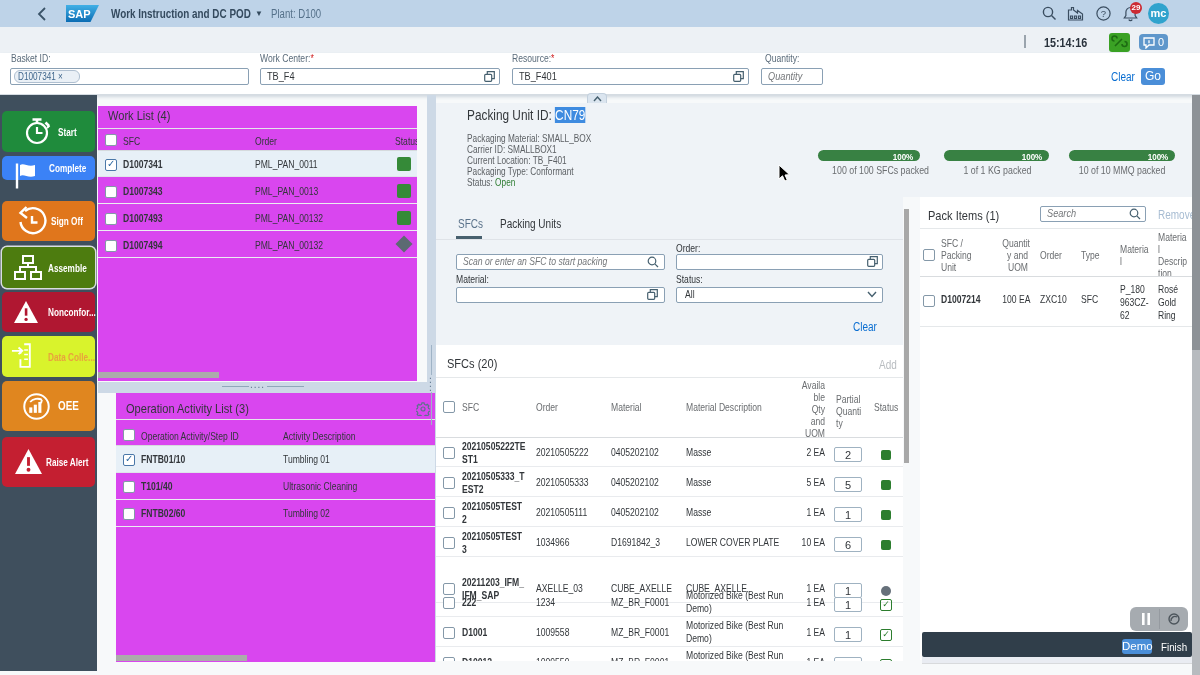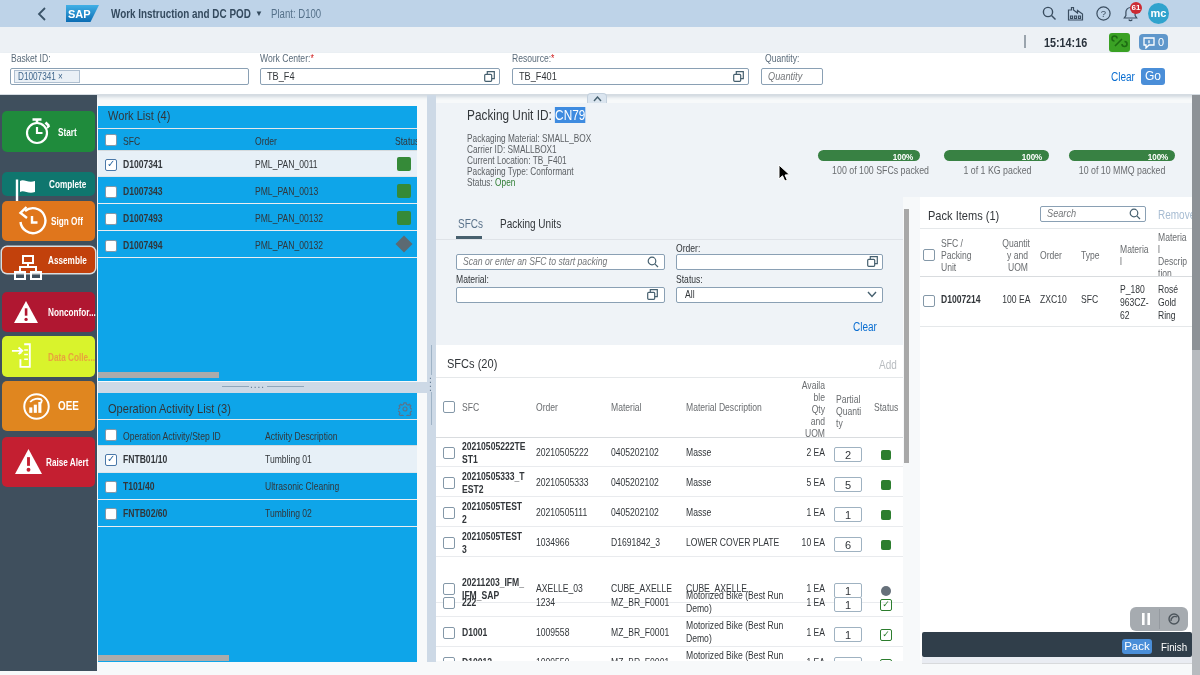--- a/index.html
+++ b/index.html
@@ -22,33 +22,33 @@
 #time { left:1044px; top:35px; font-size:13px; font-weight:bold; color:#29323c; transform:scaleX(0.83); transform-origin:0 50%; }
 #greenbtn { left:1109px; top:33px; width:21px; height:19px; background:#3aa124; border-radius:3px; }
 #bluebtn { left:1139px; top:34px; width:29px; height:16px; background:#5f97cb; border-radius:4px; color:#fff; }
 
 
 #filterbar { left:0; top:53px; width:1200px; height:42px; background:#fff; border-bottom:1px solid #d5dce2; box-shadow:0 2px 3px rgba(120,140,160,0.3); }
 .flabel { top:52px; font-size:11px; color:#5a6b7a; transform:scaleX(0.78); transform-origin:0 50%; white-space:nowrap; }
 .req { color:#cf1a1a; }
 .finput { top:68px; height:17px; background:#fff; border:1px solid #8aa0b4; border-radius:2px; font-size:11.5px; color:#32363a; }
 .finput span { display:inline-block; transform:scaleX(0.8); transform-origin:0 50%; }
-#token { left:14px; top:70px; height:13px; background:#eaf0f6; border:1px solid #afbfd0; border-radius:0; font-size:10.5px; color:#3f668c; line-height:11px; padding:0 3px; }
+#token { left:14px; top:70px; height:13px; background:#eaf0f6; border:1px solid #afbfd0; border-radius:6px; font-size:10.5px; color:#3f668c; line-height:11px; padding:0 3px; }
 #clear1 { left:1111px; top:70px; font-size:12.5px; color:#0a6ed1; transform:scaleX(0.8); transform-origin:0 50%; }
 #gobtn { left:1141px; top:68px; width:24px; height:17px; background:#4a8ed8; border-radius:3px; color:#fff; font-size:12px; text-align:center; line-height:16px; }
 
 
 #sidebar { left:0; top:95px; width:97px; height:576px; background:#3f4f5d; }
 .sbtn { left:2px; width:93px; border-radius:5px; color:#fff; font-size:10px; font-weight:bold; }
 .sbtn .lbl { position:absolute; left:46px; top:50%; transform:translateY(-50%) scaleX(0.82); transform-origin:0 50%; white-space:nowrap; }
 
 
-.panel { background:#0ea5e9; }
+.panel { background:#d946ef; }
 #wlpanel { left:98px; top:106px; width:319px; height:275px; overflow:hidden; }
-#oalpanel { left:98px; top:393px; width:319px; height:269px; overflow:hidden; }
+#oalpanel { left:116px; top:393px; width:319px; height:269px; overflow:hidden; }
 .ptitle { font-size:13px; color:#32363a; transform:scaleX(0.85); transform-origin:0 50%; white-space:nowrap; }
 .thead  { font-size:11px; color:#32363a; transform:scaleX(0.78); transform-origin:0 50%; white-space:nowrap; }
 .checkbox { position:absolute; width:12px; height:12px; border:1.5px solid #8498a8; border-radius:2px; background:#fff; }
 .checkbox.checked { border-color:#4a78a8; }
 .checkbox.checked:after { content:"✓"; position:absolute; left:1px; top:-2px; font-size:10px; color:#2d6aa2; }
 .row-sel { background:#e7f0f7; }
 .sfcB { font-weight:bold; font-size:11px; color:#32363a; transform:scaleX(0.78); transform-origin:0 50%; white-space:nowrap; }
 .txt { font-size:11px; color:#32363a; transform:scaleX(0.78); transform-origin:0 50%; white-space:nowrap; }
 .gsq { width:14px; height:14px; background:#358a38; border-radius:2px; }
 .diam { width:12px; height:12px; background:#5c6a72; transform:rotate(45deg); }
@@ -139,21 +139,21 @@
     <path d="M1.5 14 V4 h3 V1.5 h2 V4 l4 3 V4.5 l5 3.5 V14 z M3.5 10 h2 v2.5 h-2 z M7.5 10 h2 v2.5 h-2 z M11.5 10 h2 v2.5 h-2 z" stroke="#3a4d60" stroke-width="1.2" fill="none"></path>
   </svg>
 <svg class="abs" style="left:1096px;top:6px" width="15" height="15" viewBox="0 0 15 15">
     <circle cx="7.5" cy="7.5" r="6.6" stroke="#3a4d60" stroke-width="1.2" fill="none"></circle>
     <text x="7.5" y="11" text-anchor="middle" font-size="9.5" fill="#3a4d60" font-family="Liberation Sans,sans-serif">?</text>
   </svg>
 <svg class="abs" style="left:1123px;top:6px" width="15" height="16" viewBox="0 0 15 16">
     <path d="M7.5 1.5 a4.6 4.6 0 0 1 4.6 4.6 v3.5 l1.6 2.4 H1.3 l1.6 -2.4 V6.1 A4.6 4.6 0 0 1 7.5 1.5 z" stroke="#3a4d60" stroke-width="1.2" fill="none"></path>
     <path d="M5.8 13.5 a1.8 1.8 0 0 0 3.4 0" stroke="#3a4d60" stroke-width="1.2" fill="none"></path>
   </svg>
-<div id="badge" class="abs">61</div>
+<div id="badge" class="abs">29</div>
 <div id="avatar" class="abs">mc</div>
 
 <div id="statusbar" class="abs"></div>
 <div id="sep1" class="abs"></div>
 <div id="time" class="abs">15:14:16</div>
 <div id="greenbtn" class="abs"><svg width="21" height="19" viewBox="0 0 21 19">
       <path d="M6 13 L13 6 M8 5.5 a2.5 2.5 0 1 0 -2.5 2.5 M13 11 a2.5 2.5 0 1 0 2.5 -2.5" stroke="#1d6b12" stroke-width="1.6" fill="none"></path>
     </svg></div>
 <div id="bluebtn" class="abs">
     <svg style="position:absolute;left:4px;top:3px" width="12" height="12" viewBox="0 0 12 12">
@@ -188,36 +188,36 @@
 <div class="abs sbtn" style="top:111px;height:41px;background:#1f8b3c">
     <svg style="position:absolute;left:21px;top:5px" width="31" height="31" viewBox="0 0 31 31">
       <circle cx="14" cy="17" r="10" stroke="#fff" stroke-width="2.2" fill="none"></circle>
       <path d="M14 11 v6 h5.5" stroke="#fff" stroke-width="2.2" fill="none"></path>
       <path d="M9.5 3.5 h9 M14 3.5 v3.5" stroke="#fff" stroke-width="2.6" fill="none"></path>
       <path d="M22.5 6.5 l3.5 3.5" stroke="#fff" stroke-width="2.6"></path>
       <path d="M24 12 l2.5-2.5" stroke="#fff" stroke-width="2"></path>
     </svg>
     <span class="lbl" style="left:56px">Start</span>
   </div>
-<div class="abs sbtn" style="top:172px;height:24px;background:#0f766e">
+<div class="abs sbtn" style="top:156px;height:24px;background:#3b82f6">
     <svg style="position:absolute;left:12px;top:6px" width="26" height="28" viewBox="0 0 26 28">
       <path d="M3 1.5 v25" stroke="#fff" stroke-width="2.4"></path>
       <path d="M6 3 C10 0.5 14 5.5 21 3 L21 14 C14 16.5 10 11.5 6 14 Z" fill="#fff"></path>
     </svg>
     <span class="lbl" style="left:47px">Complete</span>
   </div>
 <div class="abs sbtn" style="top:201px;height:40px;background:#e0761c">
     <svg style="position:absolute;left:13px;top:4px" width="33" height="33" viewBox="0 0 33 33">
       <path d="M10 6 A 12.5 12.5 0 1 1 5.5 17" stroke="#fff" stroke-width="2.4" fill="none"></path>
       <path d="M11.5 2 L5.5 8 L12 13" stroke="#fff" stroke-width="2.4" fill="none"></path>
       <path d="M17 11 v6.5 h5.5" stroke="#fff" stroke-width="2.4" fill="none"></path>
     </svg>
     <span class="lbl" style="left:49px">Sign Off</span>
   </div>
-<div class="abs sbtn" style="top:247px;height:26px;background:#c2410c;box-shadow:0 0 0 1.5px #d9dde0">
+<div class="abs sbtn" style="top:247px;height:41px;background:#4d7c0f;box-shadow:0 0 0 1.5px #d9dde0">
     <svg style="position:absolute;left:12px;top:8px" width="28" height="26" viewBox="0 0 28 26">
       <rect x="9" y="1" width="10" height="7" stroke="#fff" stroke-width="2" fill="none"></rect>
       <rect x="1" y="17" width="10" height="7" stroke="#fff" stroke-width="2" fill="none"></rect>
       <rect x="17" y="17" width="10" height="7" stroke="#fff" stroke-width="2" fill="none"></rect>
       <path d="M14 8 v4 M6 17 v-5 h16 v5" stroke="#fff" stroke-width="2" fill="none"></path>
     </svg>
     <span class="lbl">Assemble</span>
   </div>
 <div class="abs sbtn" style="top:292px;height:40px;background:#b01731">
     <svg style="position:absolute;left:11px;top:8px" width="26" height="24" viewBox="0 0 28 26">
@@ -510,17 +510,17 @@
       <rect x="5.4" y="0" width="2.6" height="12" fill="#fff"></rect>
     </svg>
     <div style="position:absolute;left:29px;top:2px;width:1px;height:20px;background:#959aa0"></div>
     <svg style="position:absolute;left:37px;top:5px" width="14" height="14" viewBox="0 0 14 14">
       <circle cx="7" cy="7" r="5" stroke="#4d555c" stroke-width="1.4" fill="none"></circle>
       <path d="M4 9 a4 4 0 0 1 6-4" stroke="#4d555c" stroke-width="1.4" fill="none"></path>
     </svg>
   </div>
 <div class="abs" style="left:922px;top:657px;width:270px;height:7px;background:#e9ecf2;border-bottom:1px solid #d8dadc"></div>
 <div id="darkbar" class="abs"></div>
-<div id="packbtn" class="abs">Pack</div>
+<div id="packbtn" class="abs">Demo</div>
 <div id="finishbtn" class="abs">Finish</div>
 
 <div id="rstrip" class="abs"></div>
 <div id="rthumb" class="abs"></div>
 
 </body></html>

